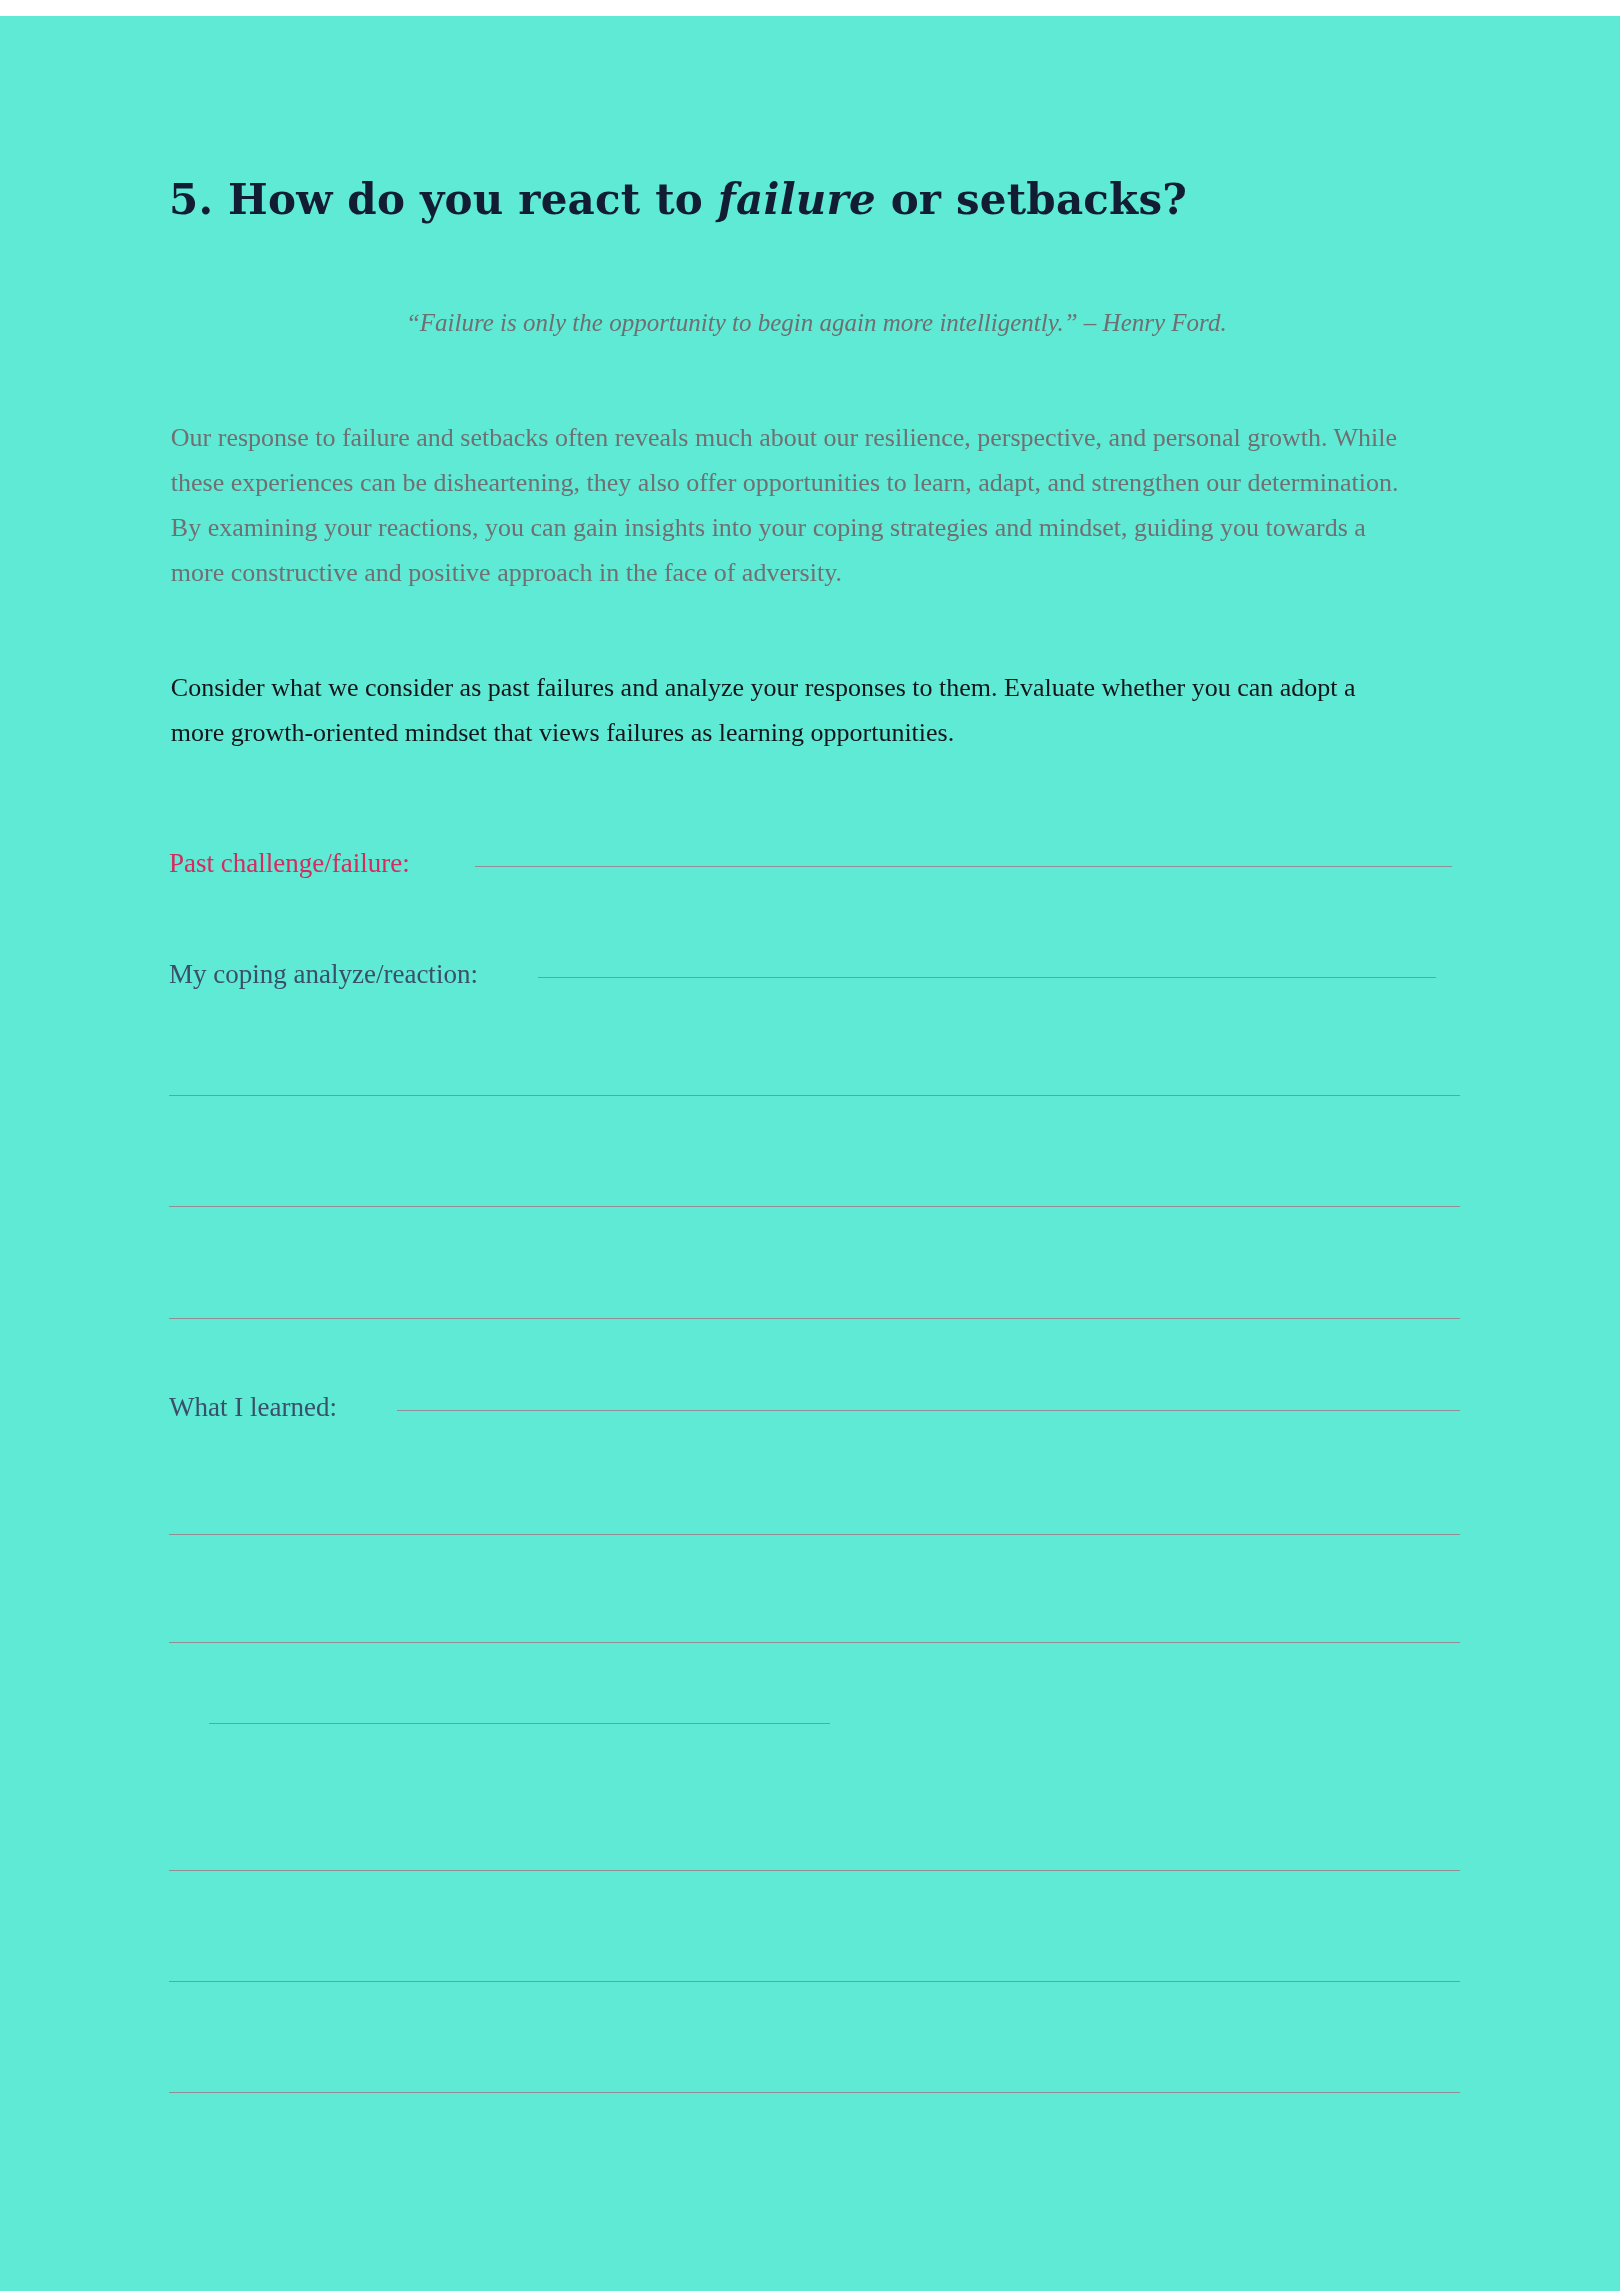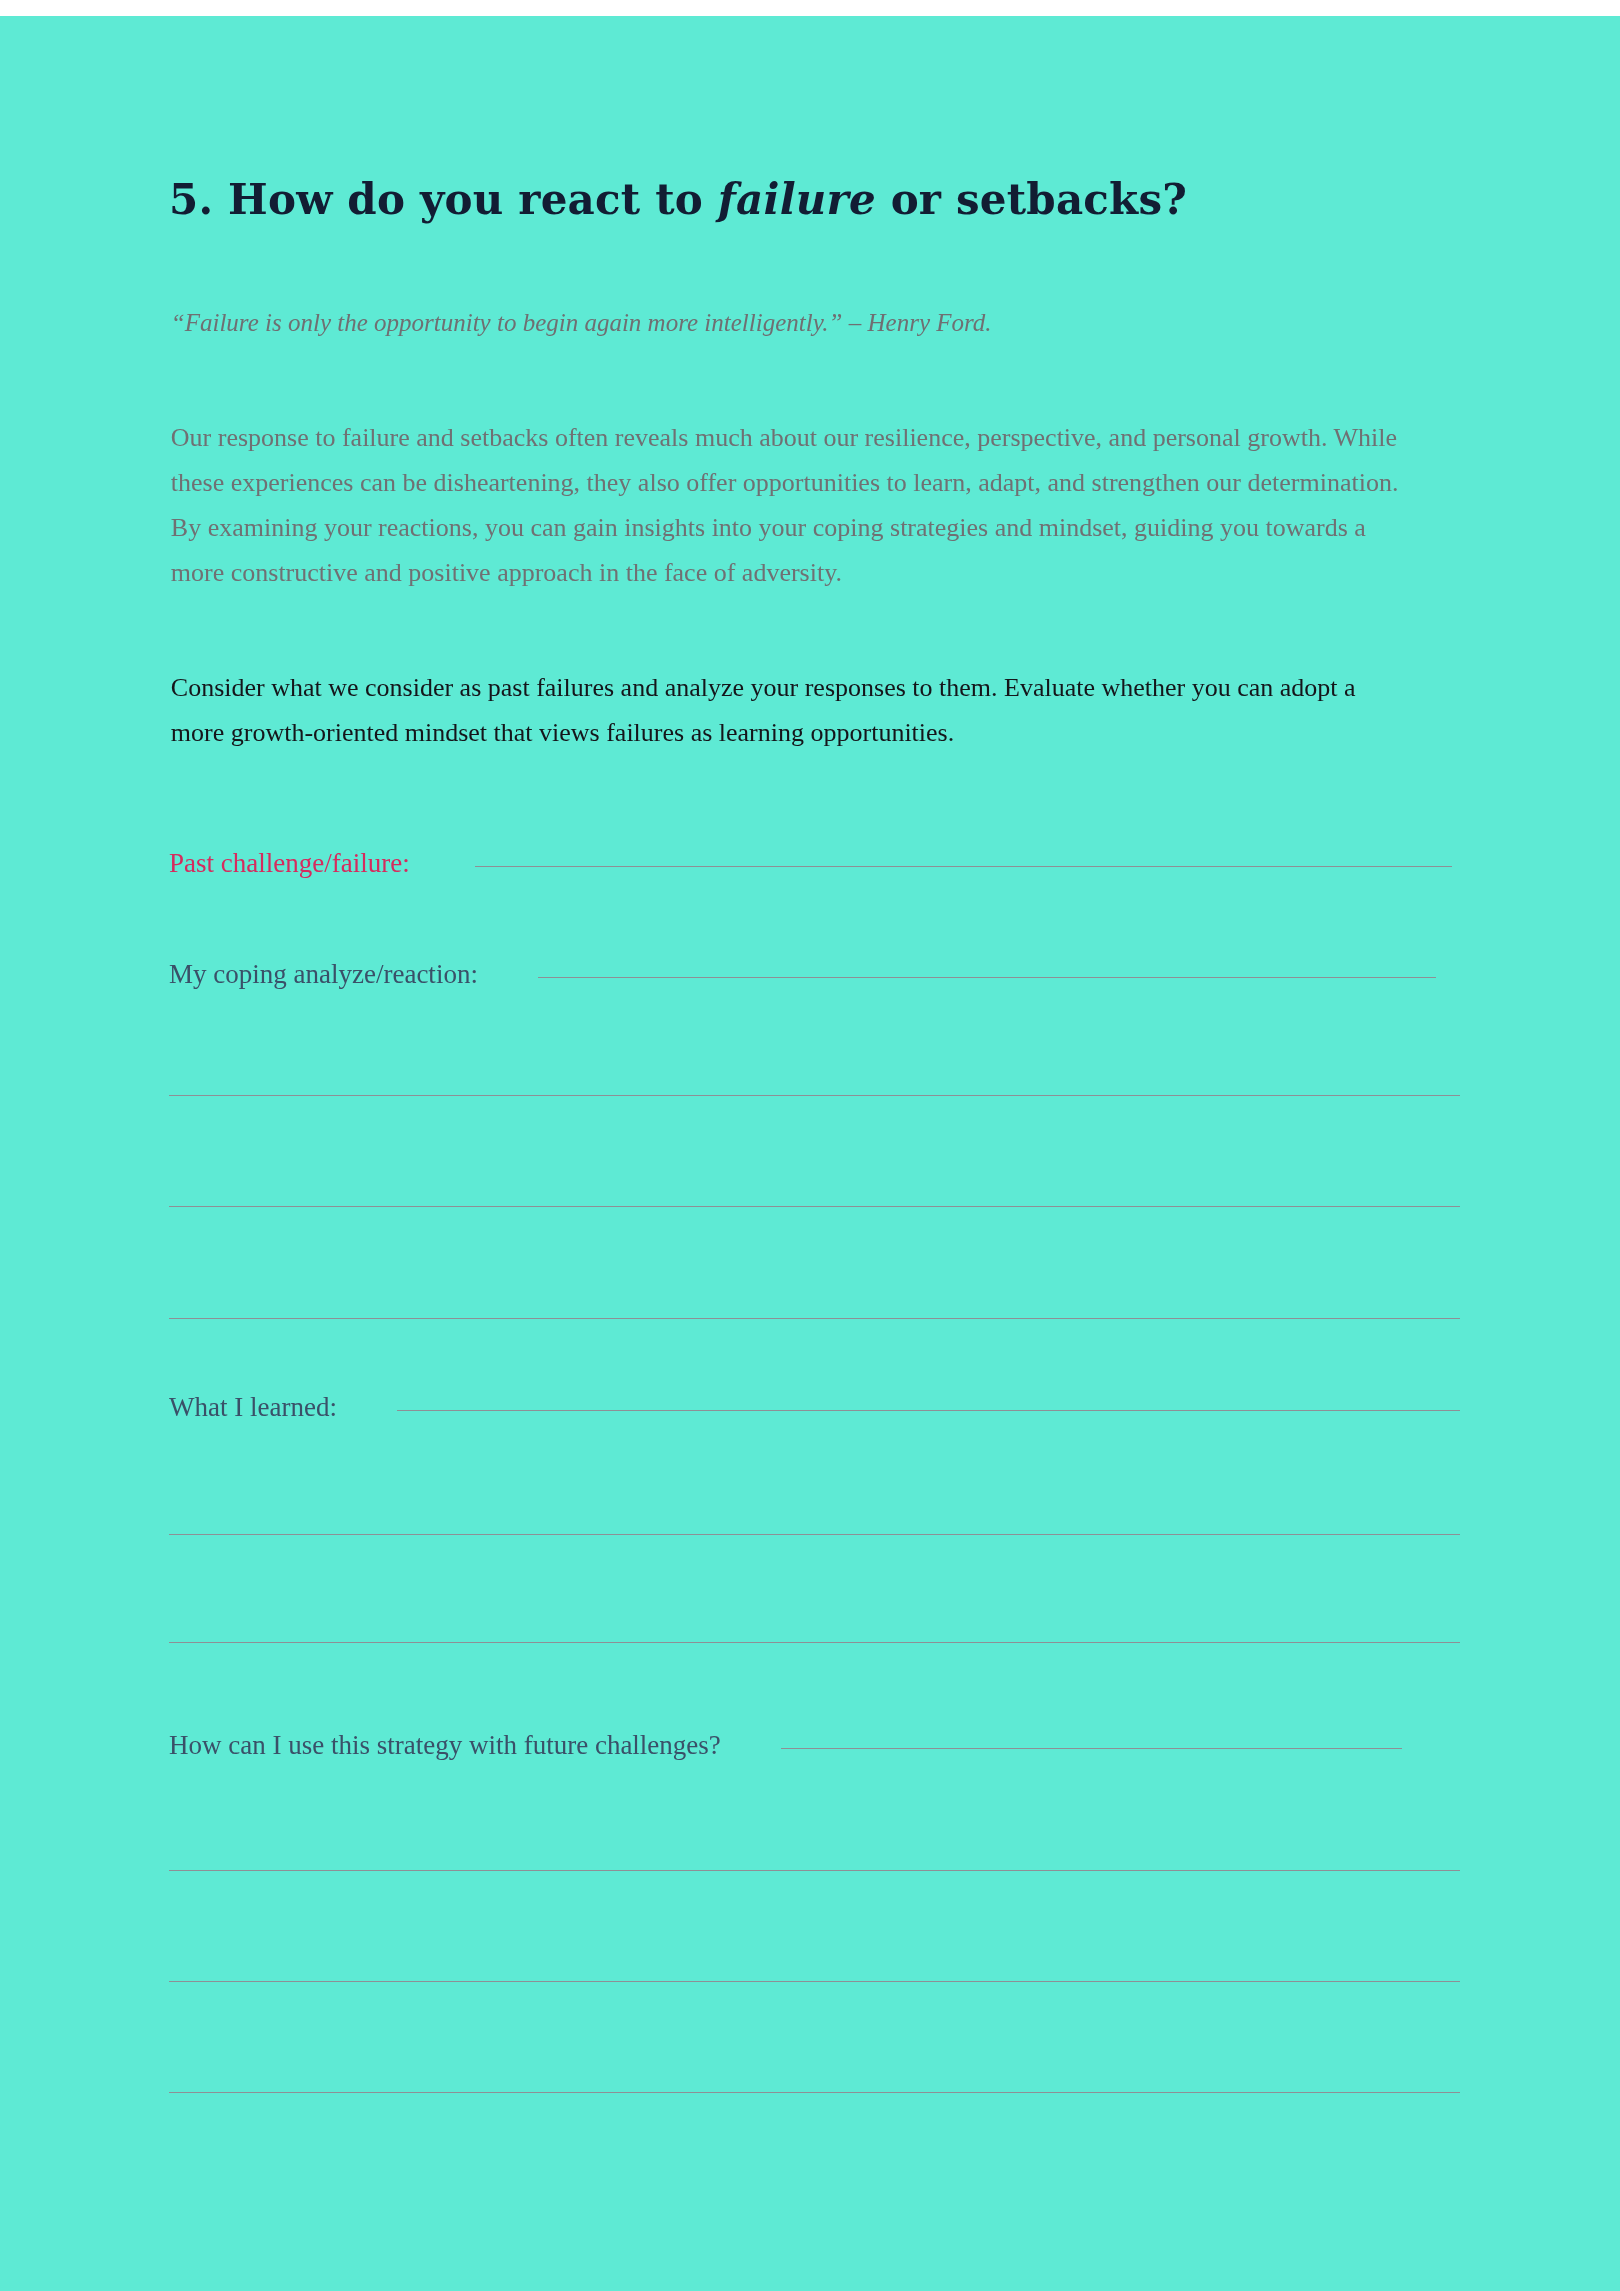--- a/index.html
+++ b/index.html
@@ -47,20 +47,21 @@
     position: absolute;
     left: 1.8px;
     top: 266px;
     width: 1291px;
     font-family: "Liberation Serif", "DejaVu Serif", serif;
     font-style: italic;
     font-size: 25px;
     line-height: 1.25;
     color: #6f6f72;
     white-space: nowrap;
+    text-align: center;
   }
 
   
   .para {
     position: absolute;
     left: 1.8px;
     width: 1235px;
     font-size: 26px;
     line-height: 45px;
   }
@@ -157,21 +158,20 @@
     <div class="field-row row-learned">
       <span class="field-label">What I learned:</span>
       <span class="gap"></span>
       <span class="inline-rule"></span>
     </div>
 
     <div class="rule" style="top:1518px"></div>
     <div class="rule" style="top:1626px"></div>
 
     <div class="field-row row-future">
-      <span class="field-label">How can I use this strategy with future challenges?</span>
       <span class="gap"></span>
       <span class="inline-rule"></span>
     </div>
 
     <div class="rule" style="top:1854px"></div>
     <div class="rule" style="top:1965px"></div>
     <div class="rule" style="top:2076px"></div>
 
   </div>
 </div>

